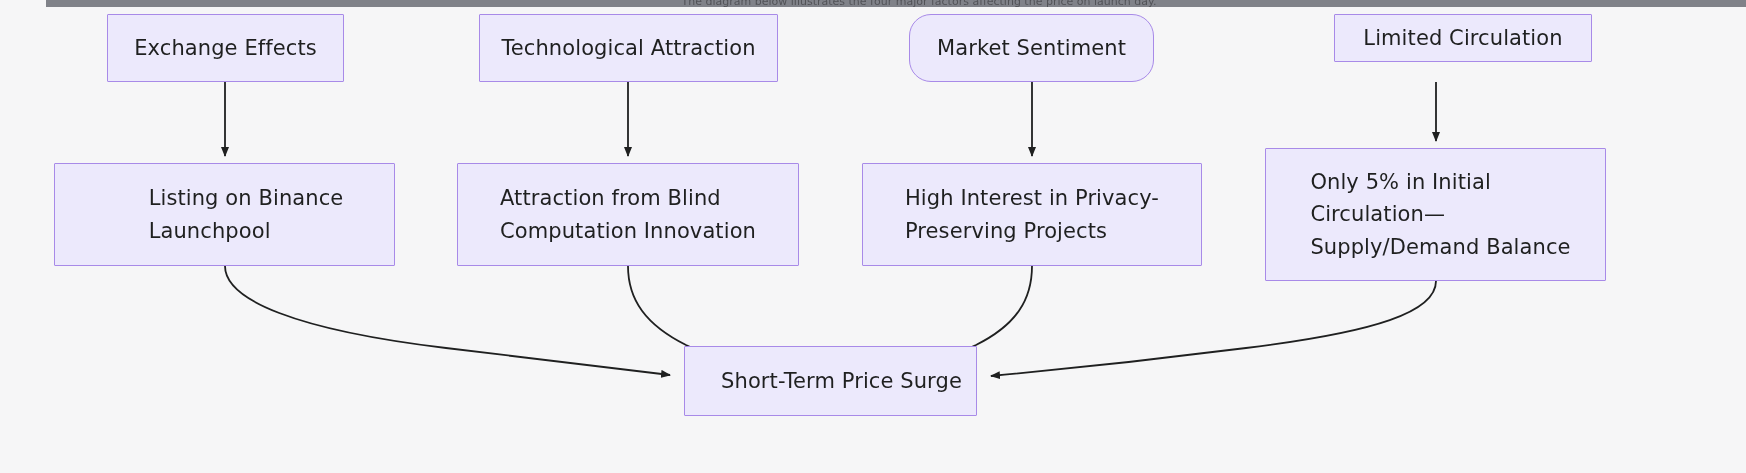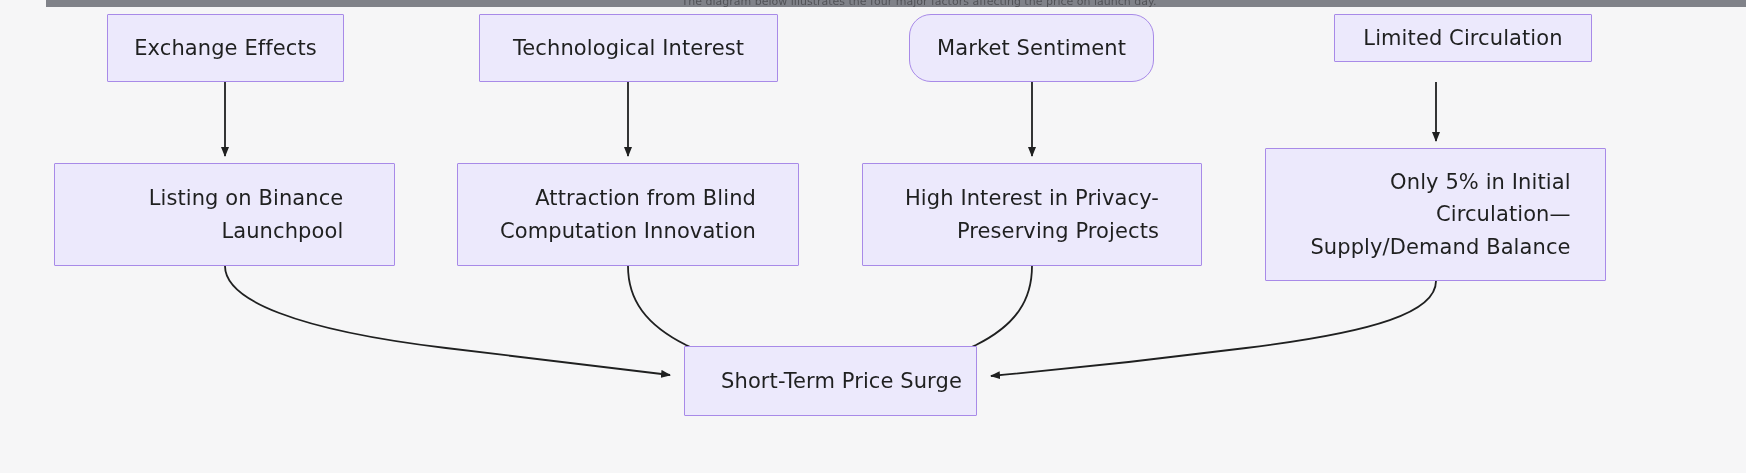--- a/index.html
+++ b/index.html
@@ -61,21 +61,21 @@
     background: #ece9fc;
     border: 1.6px solid #a88ae8;
     border-radius: 1px;
     display: flex;
     align-items: center;
     justify-content: center;
     z-index: 2;
   }
   .node-label {
     display: block;
-    text-align: right;
+    text-align: left;
     color: #1f2020;
     font-size: 21px;
     line-height: 1.55;
     letter-spacing: 0.1px;
     padding: 0 10px;
     white-space: pre-line;
   }
 </style>
 </head>
 <body>
@@ -117,21 +117,21 @@
     <g>
       <path d="M1390,281 C1390,312 1330,332 1200,348 C1090,362 1010,370 945,376" fill="none" stroke="#1f2020" stroke-width="1.8" marker-end="url(#arrowhead)"></path>
     </g>
   </svg>
 
   <div class="node" style="left:61px; top:14px; width:237px; height:68px;">
     <span class="node-label">Exchange Effects</span>
   </div>
 
   <div class="node" style="left:433px; top:14px; width:299px; height:68px;">
-    <span class="node-label">Technological Interest</span>
+    <span class="node-label">Technological Attraction</span>
   </div>
 
   <div class="node" style="left:863px; top:14px; width:245px; height:68px;border-radius:22px;">
     <span class="node-label">Market Sentiment</span>
   </div>
 
   <div class="node" style="left:1288px; top:14px; width:258px; height:48px;">
     <span class="node-label">Limited Circulation</span>
   </div>
 

